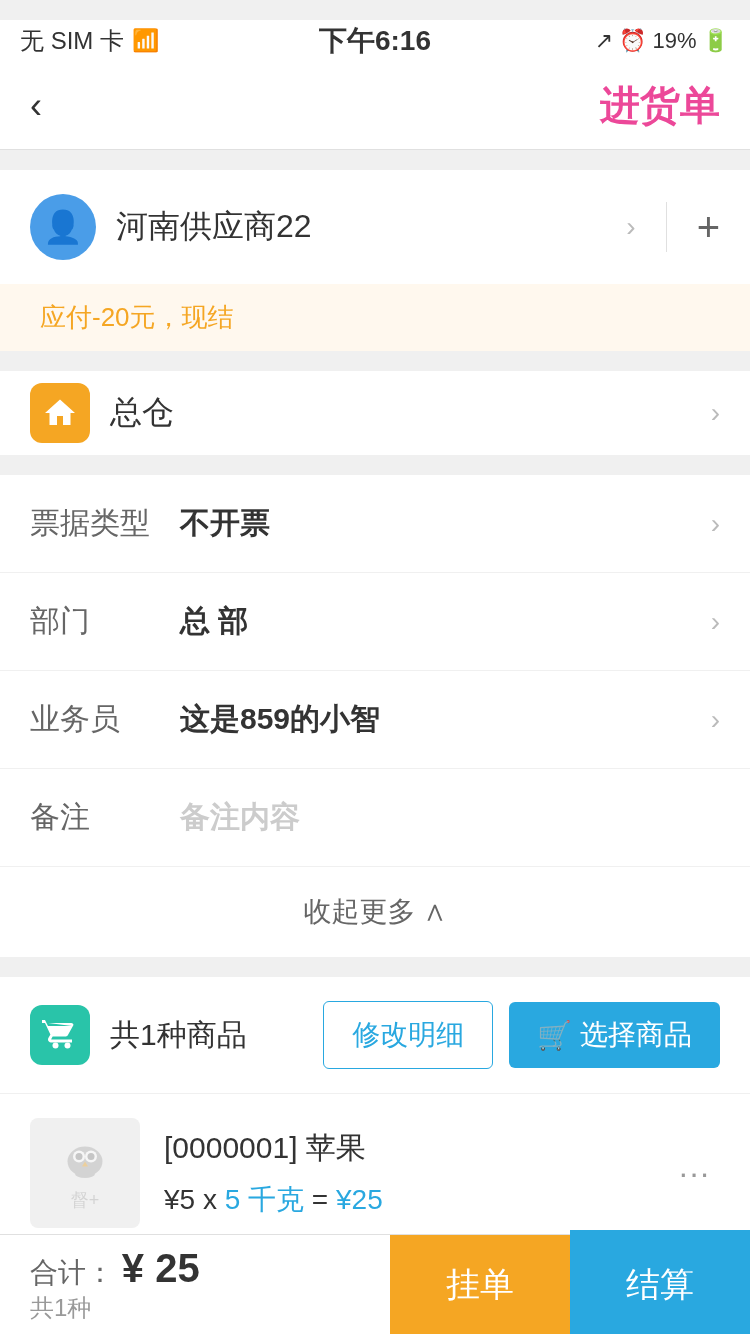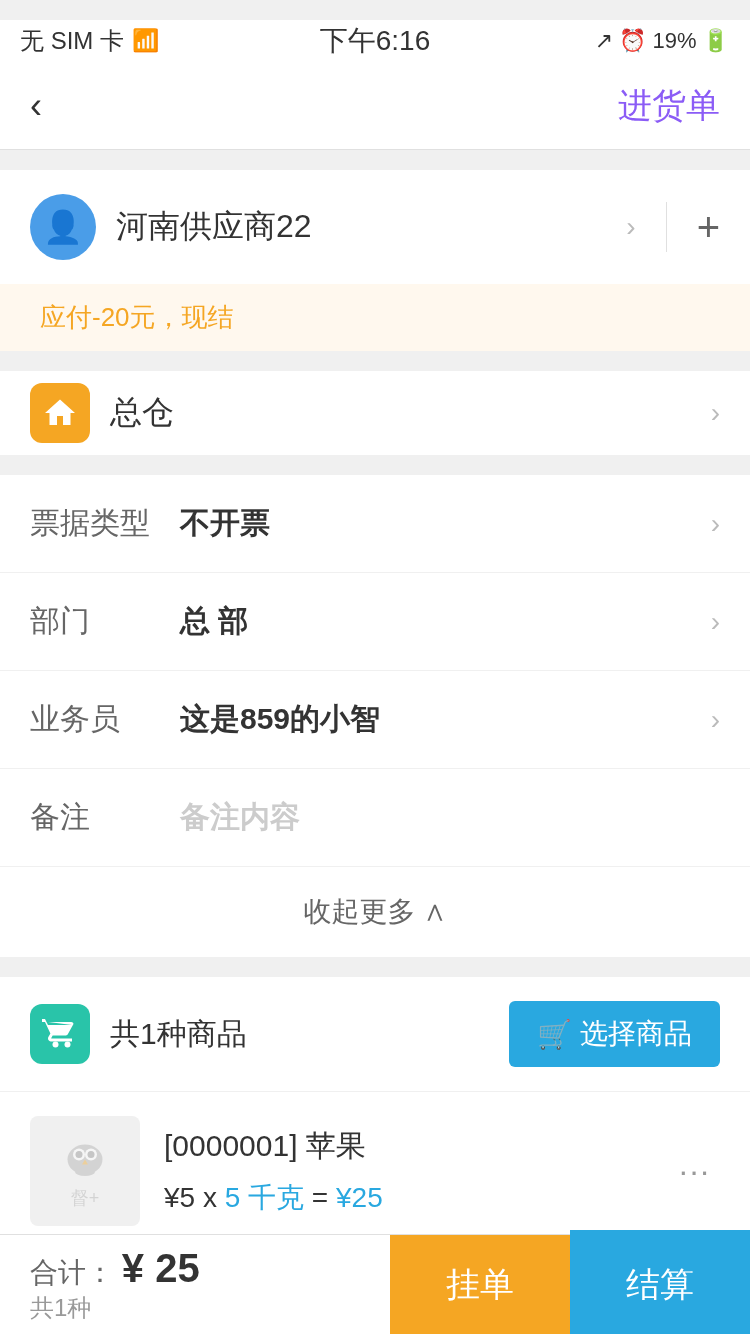--- a/index.html
+++ b/index.html
@@ -30,21 +30,21 @@
     .status-bar-left {
       display: flex;
       align-items: center;
       gap: 8px;
     }
     .status-bar-center {
       position: absolute;
       left: 50%;
       transform: translateX(-50%);
       font-size: 28px;
-      font-weight: 400;
+      font-weight: 700;
     }
     .status-bar-right {
       display: flex;
       align-items: center;
       gap: 6px;
       font-size: 22px;
     }
 
     
     .nav-bar {
@@ -56,23 +56,23 @@
       justify-content: space-between;
       padding: 0 30px;
       border-bottom: 1px solid #e0e0e0;
     }
     .nav-back {
       font-size: 36px;
       color: #333;
       cursor: pointer;
     }
     .nav-title {
-      font-size: 34px;
-      font-weight: 400;
-      color: #8b5cf6;
+      font-size: 40px;
+      font-weight: 700;
+      color: #ec4899;
     }
     .nav-action {
       font-size: 30px;
       color: #333;
       cursor: pointer;
     }
 
     
     .divider-block {
       width: 750px;
@@ -449,20 +449,21 @@
 
 <div class="product-header">
   <div class="product-header-icon">
     <svg viewBox="0 0 24 24" width="36" height="36" fill="white">
       <path d="M20 6H4L2 2H0v2h2l3.6 7.59L4.25 14C4.09 14.3 4 14.64 4 15c0 1.1.9 2 2 2h14v-2H6.42c-.14 0-.25-.11-.25-.25l.03-.12L7.1 13h8.45c.75 0 1.41-.41 1.75-1.03l3.58-6.49C21.25 4.82 20.44 4 19.42 4H4.21"></path>
       <circle cx="9" cy="19" r="2"></circle>
       <circle cx="17" cy="19" r="2"></circle>
     </svg>
   </div>
   <span class="product-count">共1种商品</span>
+  <button class="btn-outline">修改明细</button>
   <button class="btn-primary">
     <span>🛒</span>
     <span>选择商品</span>
   </button>
 </div>
 
 <div class="section-white">
   <div class="product-item">
     <div class="product-thumb">
       <div class="product-thumb-inner">

